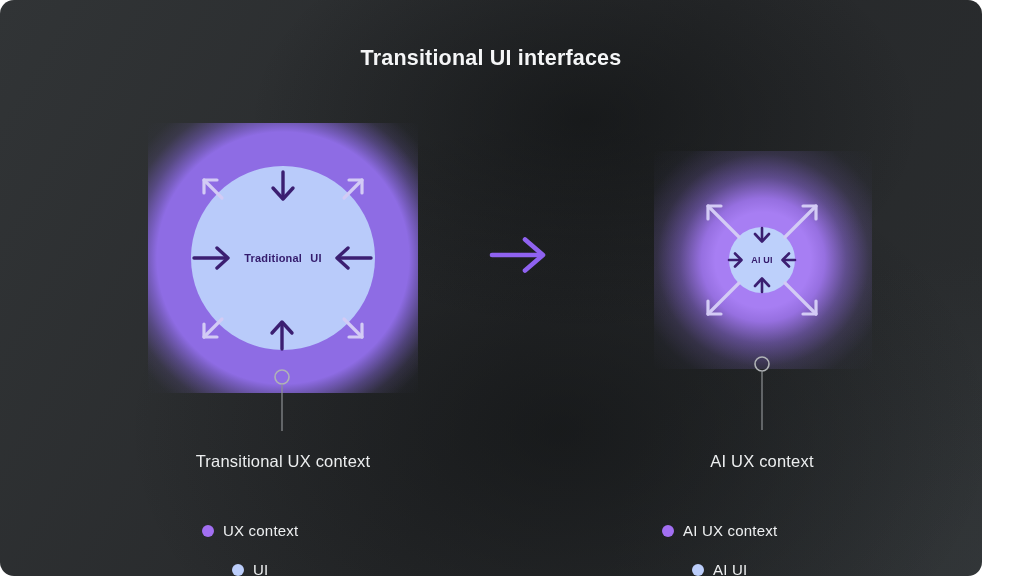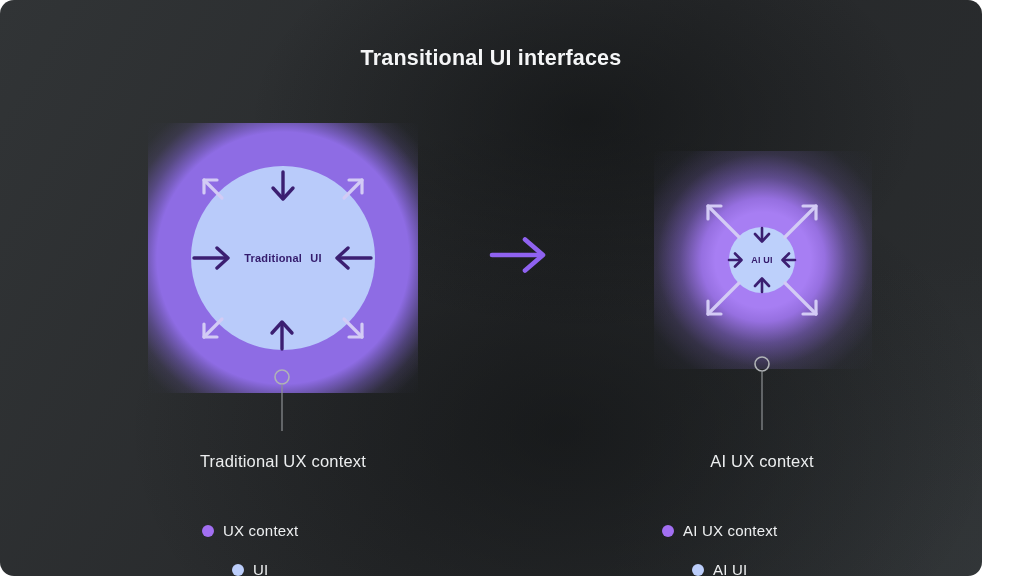--- a/index.html
+++ b/index.html
@@ -239,21 +239,21 @@
     <g>
       <circle class="marker-circle" cx="282" cy="377" r="7"></circle>
       <path class="marker-stem" d="M282,384.5 L282,431"></path>
     </g>
     <g>
       <circle class="marker-circle" cx="762" cy="364" r="7"></circle>
       <path class="marker-stem" d="M762,371.5 L762,430"></path>
     </g>
   </svg>
 
-  <div class="context-label context-label-left">Traditional UX context</div>
+  <div class="context-label context-label-left">Transitional UX context</div>
   <div class="context-label context-label-right">AI UX context</div>
 
   <div class="legend legend-left">
     <div class="legend-item">
       <span class="dot" style="background: rgb(162, 111, 242);"></span>
       <span class="legend-label">UX context</span>
     </div>
     <div class="legend-item">
       <span class="dot" style="background: rgb(188, 206, 251);"></span>
       <span class="legend-label">UI</span>

